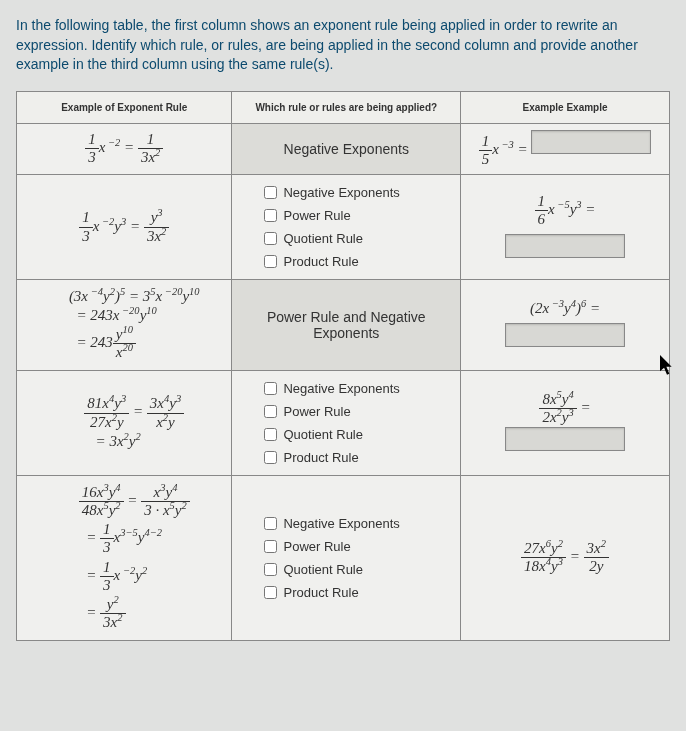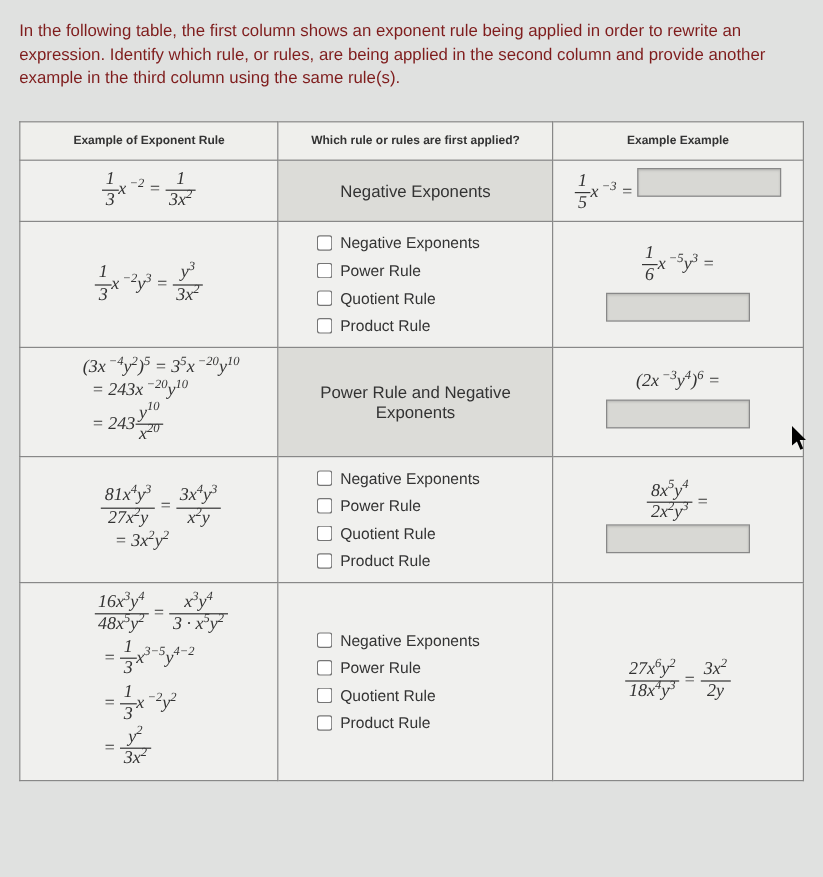--- a/index.html
+++ b/index.html
@@ -6,23 +6,23 @@
   body {
     margin: 0;
     padding: 16px;
     font-family: Arial, sans-serif;
     background: #e0e1e0;
     color: #333;
     width: 686px;
     font-size: 14px;
   }
   .instructions {
-    margin-bottom: 26px;
+    margin-bottom: 16px;
     line-height: 1.4;
-    color: #7f1d1d;
+    color: #0c4a6e;
   }
   table {
     border-collapse: collapse;
     width: 100%;
     background: #f0f0ee;
   }
   th, td {
     border: 1px solid #888;
     padding: 6px 8px;
     vertical-align: middle;
@@ -104,21 +104,21 @@
 </style>
 </head>
 <body>
 
 <div class="instructions">In the following table, the first column shows an exponent rule being applied in order to rewrite an expression. Identify which rule, or rules, are being applied in the second column and provide another example in the third column using the same rule(s).</div>
 
 <table>
 <thead>
 <tr>
   <th class="col1">Example of Exponent Rule</th>
-  <th class="col2">Which rule or rules are first applied?</th>
+  <th class="col2">Which rule or rules are being applied?</th>
   <th class="col3">Example Example</th>
 </tr>
 </thead>
 <tbody>
 
 <tr>
 <td>
   <span class="math">
     <span class="frac"><span class="num">1</span><span class="den">3</span></span>x<sup>&nbsp;−2</sup> =
     <span class="frac"><span class="num">1</span><span class="den">3x<sup>2</sup></span></span>

